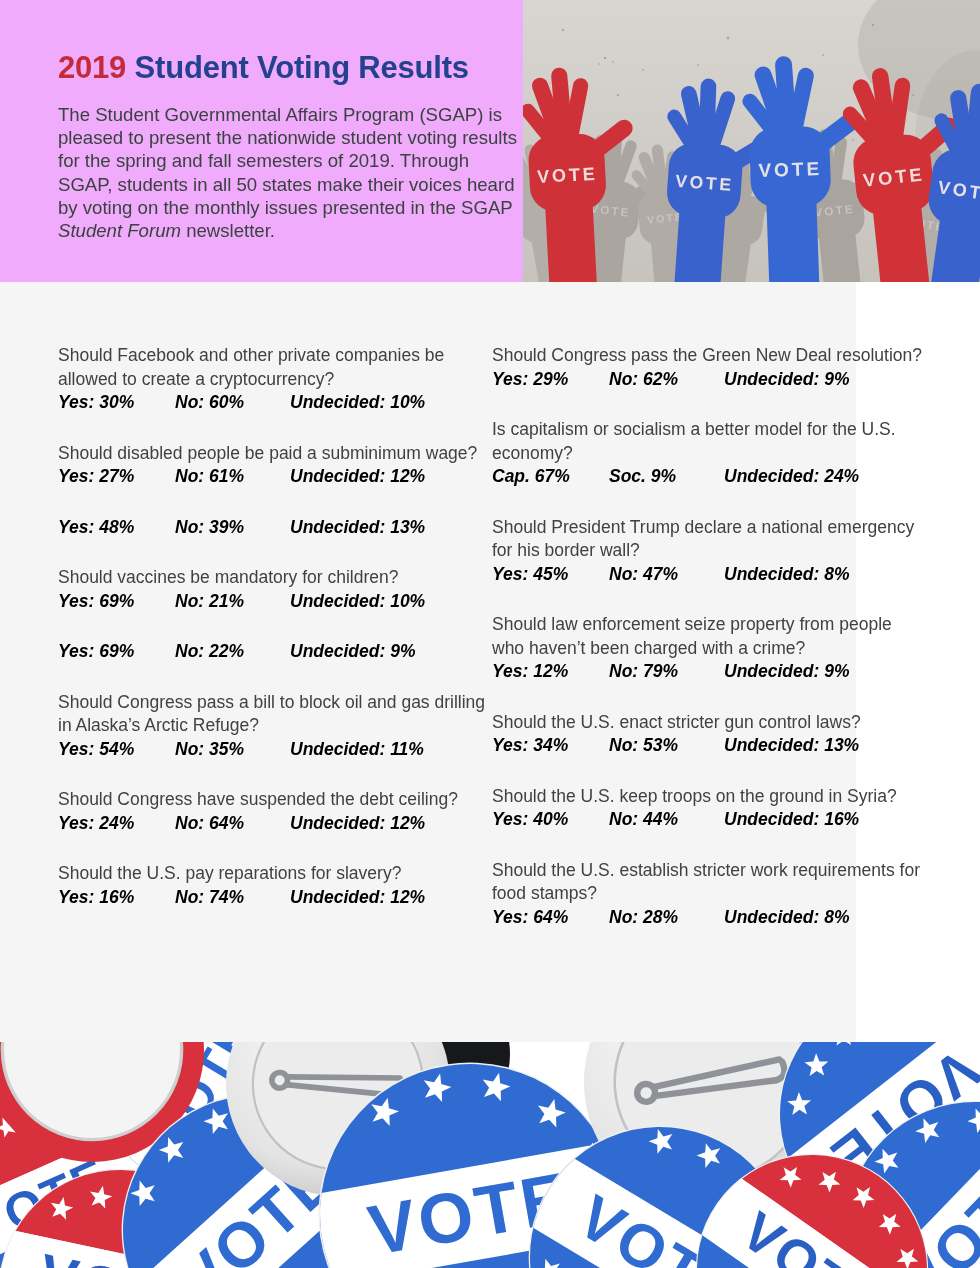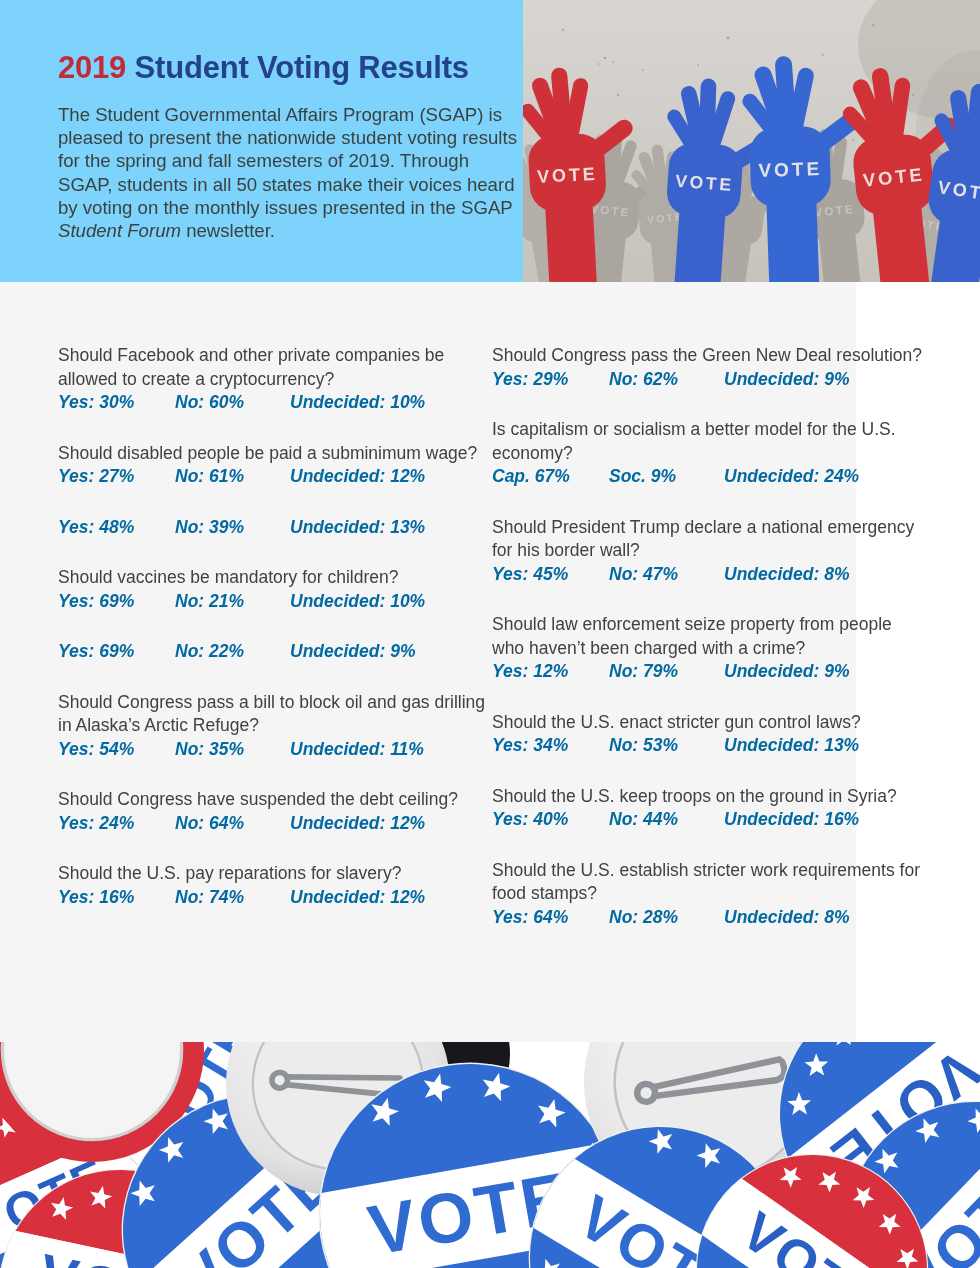--- a/index.html
+++ b/index.html
@@ -4,21 +4,21 @@
 <style>
   html,body { margin:0; padding:0; background:#e9e9e9; }
   .page {
     position:relative; width:980px; height:1268px; margin:0 auto;
     background:#ffffff; overflow:hidden;
     font-family:"Liberation Sans", sans-serif;
     -webkit-font-smoothing:antialiased;
   }
 
   
-  .header-section { position:absolute; left:0; top:0; width:980px; height:282px; background:#7dd3fc; }
+  .header-section { position:absolute; left:0; top:0; width:980px; height:282px; background:#f0abfc; }
   .intro-col { position:absolute; left:58px; top:50px; width:462px; }
   .page-title { margin:0 0 17px 0; font-size:31px; font-weight:bold; color:#24418e; letter-spacing:-0.2px; }
   .page-title .year { color:#c42b3a; }
   .intro-paragraph { margin:0; font-size:18.6px; line-height:23.2px; color:#3a423f; }
   .intro-paragraph em { font-style:italic;text-align:center; }
 
   .hero-image { position:absolute; left:523px; top:0; width:457px; height:282px; }
   .hero-image svg { display:block; }
   .hand-vote {
     font-family:"Liberation Sans", sans-serif; font-weight:bold;
@@ -27,21 +27,21 @@
   }
   .hand-vote.faint { fill:#d4cfc9; opacity:.7; font-size:16px; }
 
   
   .results-section { position:absolute; left:0; top:282px; width:856px; height:760px; background:#f5f5f6; }
   .col { position:absolute; top:62px; }
   .col-left  { left:58px;  width:432px; }
   .col-right { left:492px; width:432px; }
   .qblock { margin:0 0 27px 0; }
   .question { margin:0; font-size:17.5px; line-height:23.5px; color:#3e4245; }
-  .answer-row { margin:0; display:flex; font-size:17.5px; line-height:23.5px; font-weight:bold; font-style:italic; color:#0369a1; }
+  .answer-row { margin:0; display:flex; font-size:17.5px; line-height:23.5px; font-weight:bold; font-style:italic; color:#000000; }
   .answer-row .a1 { width:117px; }
   .answer-row .a2 { width:115px; }
   .answer-row .a3 { flex:1; }
 
   
   .footer-image { position:absolute; left:0; top:1042px; width:980px; height:226px; }
   .footer-image svg { display:block; }
   .btn-vote-text {
     font-family:"Liberation Sans", sans-serif; font-weight:bold;
     font-size:47px; letter-spacing:2px; text-anchor:middle;

